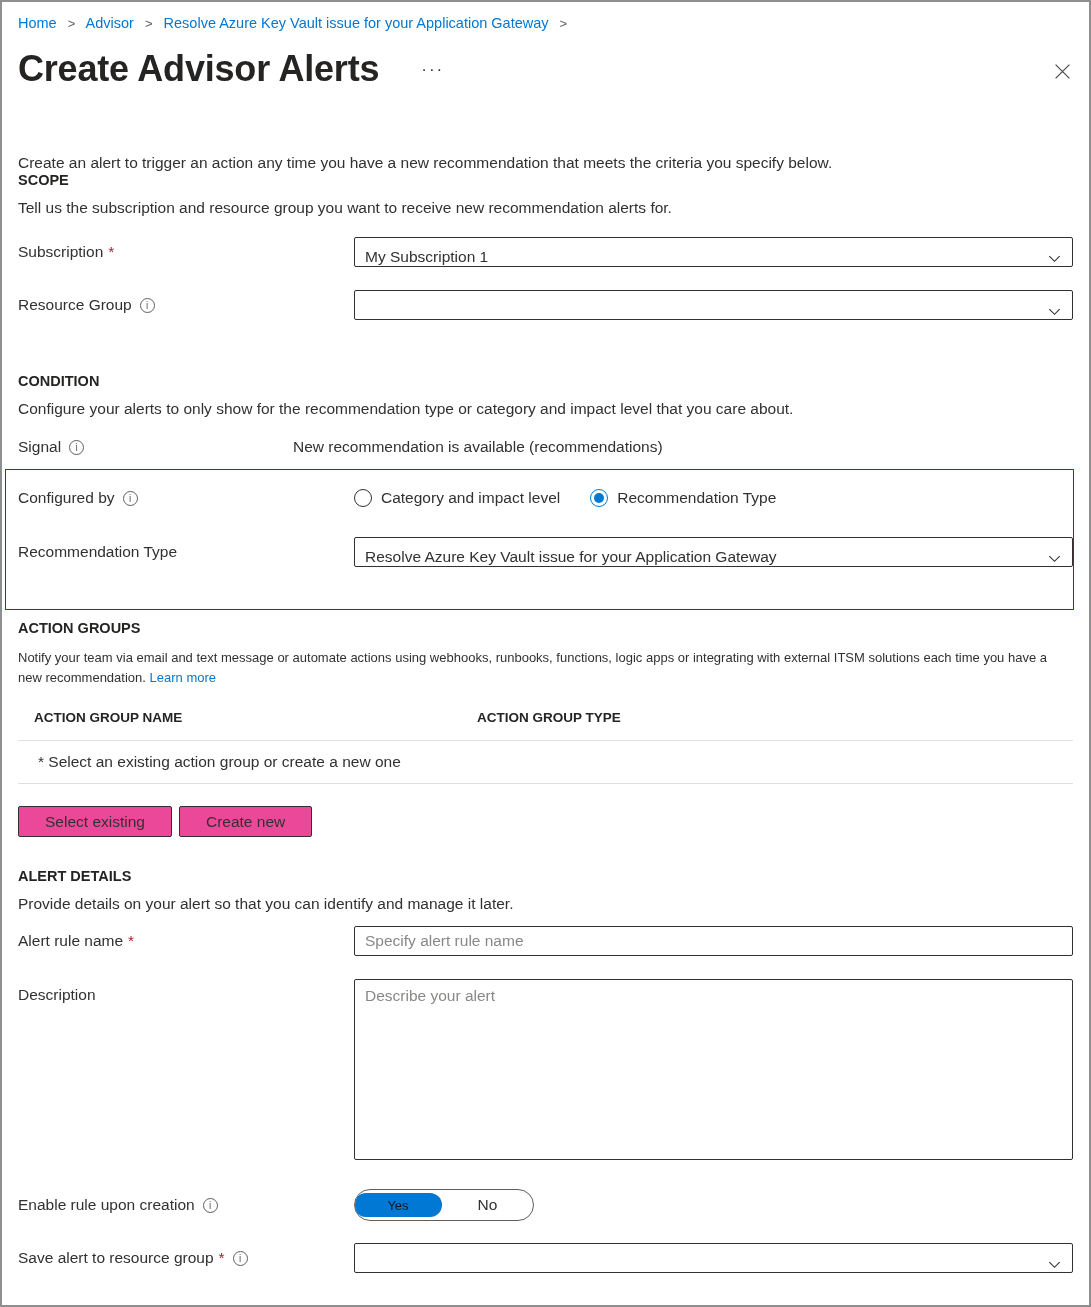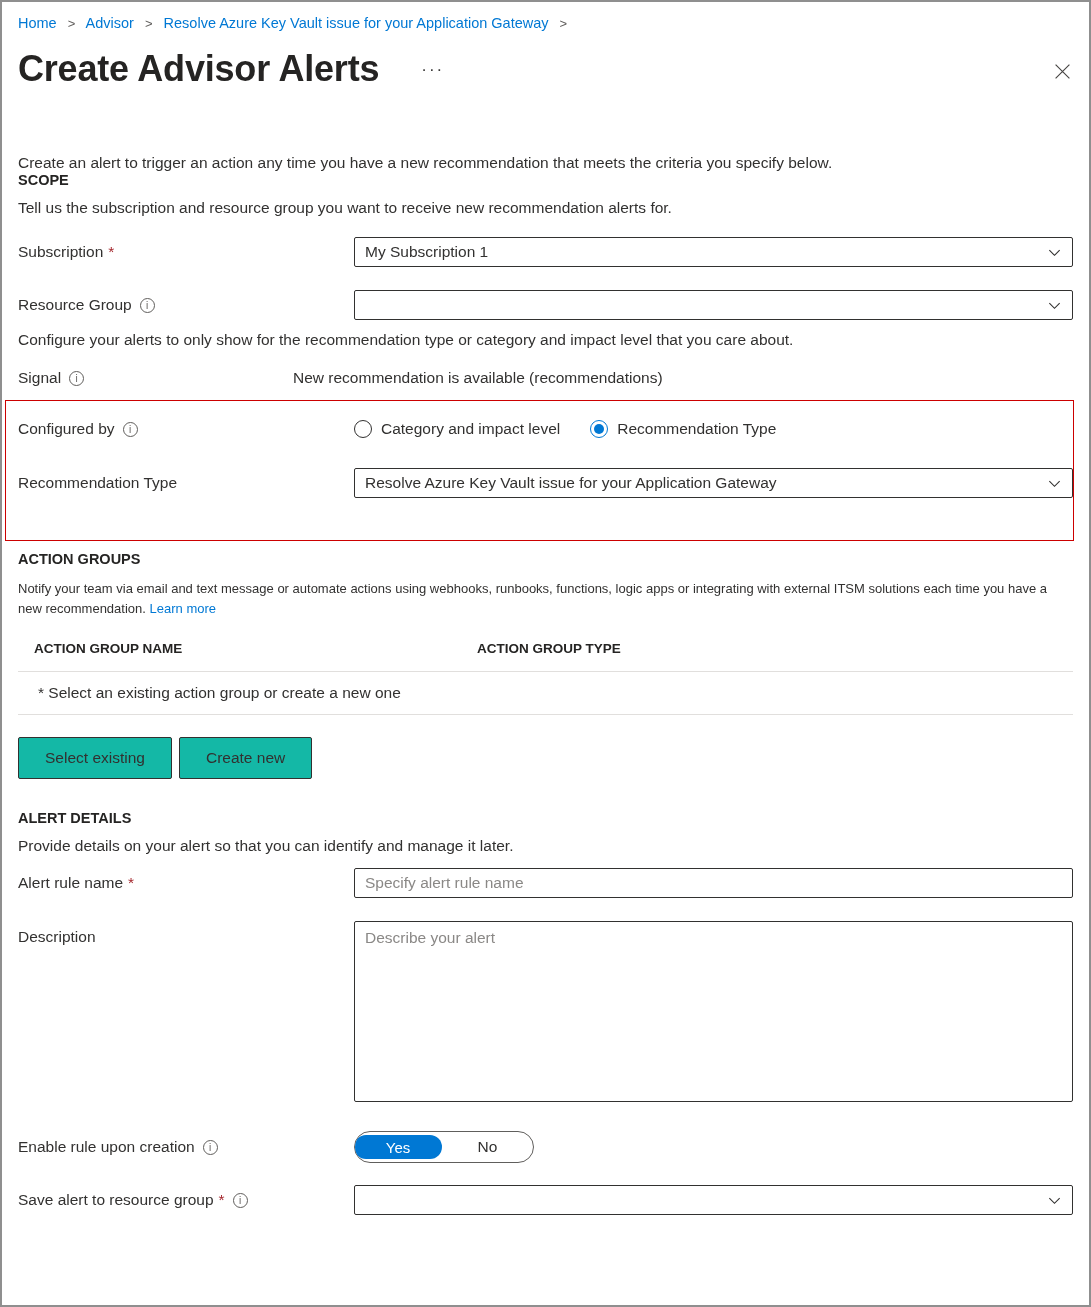--- a/index.html
+++ b/index.html
@@ -34,21 +34,21 @@
   .form-label { width:336px; flex:none; font-size:15.5px; color:#323130; display:flex; align-items:center; }
   .required { color:#a4262c; margin-left:5px; }
   .info-icon {
     width:15px; height:15px; border:1px solid #605e5c; border-radius:50%;
     color:#605e5c; font-size:10px; line-height:13px; text-align:center;
     margin-left:8px; flex:none; font-style:normal; cursor:default;
   }
   .control { width:719px; flex:none; }
   .dropdown {
     height:30px; border:1px solid #323130; border-radius:2px; background:#fff;
-    display:flex; align-items:center; padding:0 10px; font-size:15.5px;
+    display:flex; align-items:flex-end; padding:0 10px; font-size:15.5px;
     cursor:pointer; justify-content:space-between;
   }
   .dropdown .dd-value { overflow:hidden; white-space:nowrap; }
   .chevron { flex:none; margin-left:8px; display:flex; align-items:center; }
   input.text-input, textarea.text-area {
     width:719px; border:1px solid #323130; border-radius:2px; background:#fff;
     font-family:"Liberation Sans","DejaVu Sans",sans-serif; font-size:15.5px; color:#0c4a6e;
     padding:0 10px; outline:none;
   }
   input.text-input { height:30px; }
@@ -92,41 +92,41 @@
   .link { color:#0078d4; text-decoration:none; cursor:pointer; }
   .ag-table { margin-top:22px; }
   .ag-header { display:flex; font-size:13.5px; font-weight:700; color:#252423; }
   .ag-col1 { width:459px; padding-left:16px; flex:none; }
   .ag-col2 { flex:1; }
   .divider { border:none; border-top:1px solid #e1dfdd; margin:0; margin-top:15px; }
   .ag-empty-row { padding:12px 0 12px 20px; font-size:15.5px; }
   .divider2 { border:none; border-top:1px solid #e1dfdd; margin:0; }
   .btn-row { margin-top:22px; display:flex; gap:7px; }
   .btn {
-    height:42px; border:1px solid #323130; border-radius:2px; background:#14b8a6;
+    height:31px; border:1px solid #323130; border-radius:2px; background:#ec4899;
     font-family:inherit; font-size:15.5px; color:#323130; padding:0 26px; cursor:pointer;
   }
 
   
   .ad-heading { margin-top:31px; }
   .row-rule-name { margin-top:13px; }
   .row-description { margin-top:23px; align-items:flex-start; }
   .row-description .form-label { padding-top:7px; }
   .row-enable { margin-top:25px; }
   .row-save-rg { margin-top:22px; }
 
   
   .toggle {
     width:180px; height:32px; border:1px solid #605e5c; border-radius:16px;
     display:flex; align-items:center; overflow:hidden; cursor:pointer; background:#fff;
   }
   .toggle-on {
-    width:88px; height:24px; margin-left:-1px; background:#0078d4; color:#ffffff;
+    width:88px; height:24px; margin-left:-1px; background:#0078d4; color:#0f172a;
     border-radius:16px; display:flex; align-items:center; justify-content:center;
-    font-size:15px;
+    font-size:13px;
   }
   .toggle-off {
     flex:1; display:flex; align-items:center; justify-content:center;
     font-size:15.5px; color:#323130;
   }
 </style>
 </head>
 <body>
 
 <div class="page">
@@ -184,20 +184,21 @@
           <span class="dd-value"></span>
           <span class="chevron">
             <svg width="15" height="15" viewBox="0 0 16 16">
                 <path d="M2.5 5.5l5.5 5.5 5.5-5.5" fill="none" stroke="#323130" stroke-width="1.2"></path>
               </svg>
           </span>
         </div>
       </div>
     </div>
 
+    <div class="section-heading condition-heading">CONDITION</div>
     <div class="section-desc">Configure your alerts to only show for the recommendation type or category and impact level that you care about.</div>
 
     <div class="form-row row-signal">
       <div class="form-label">
         <span>Signal</span>
         <span class="info-icon">i</span>
       </div>
       <div class="signal-value">New recommendation is available (recommendations)</div>
     </div>
 

